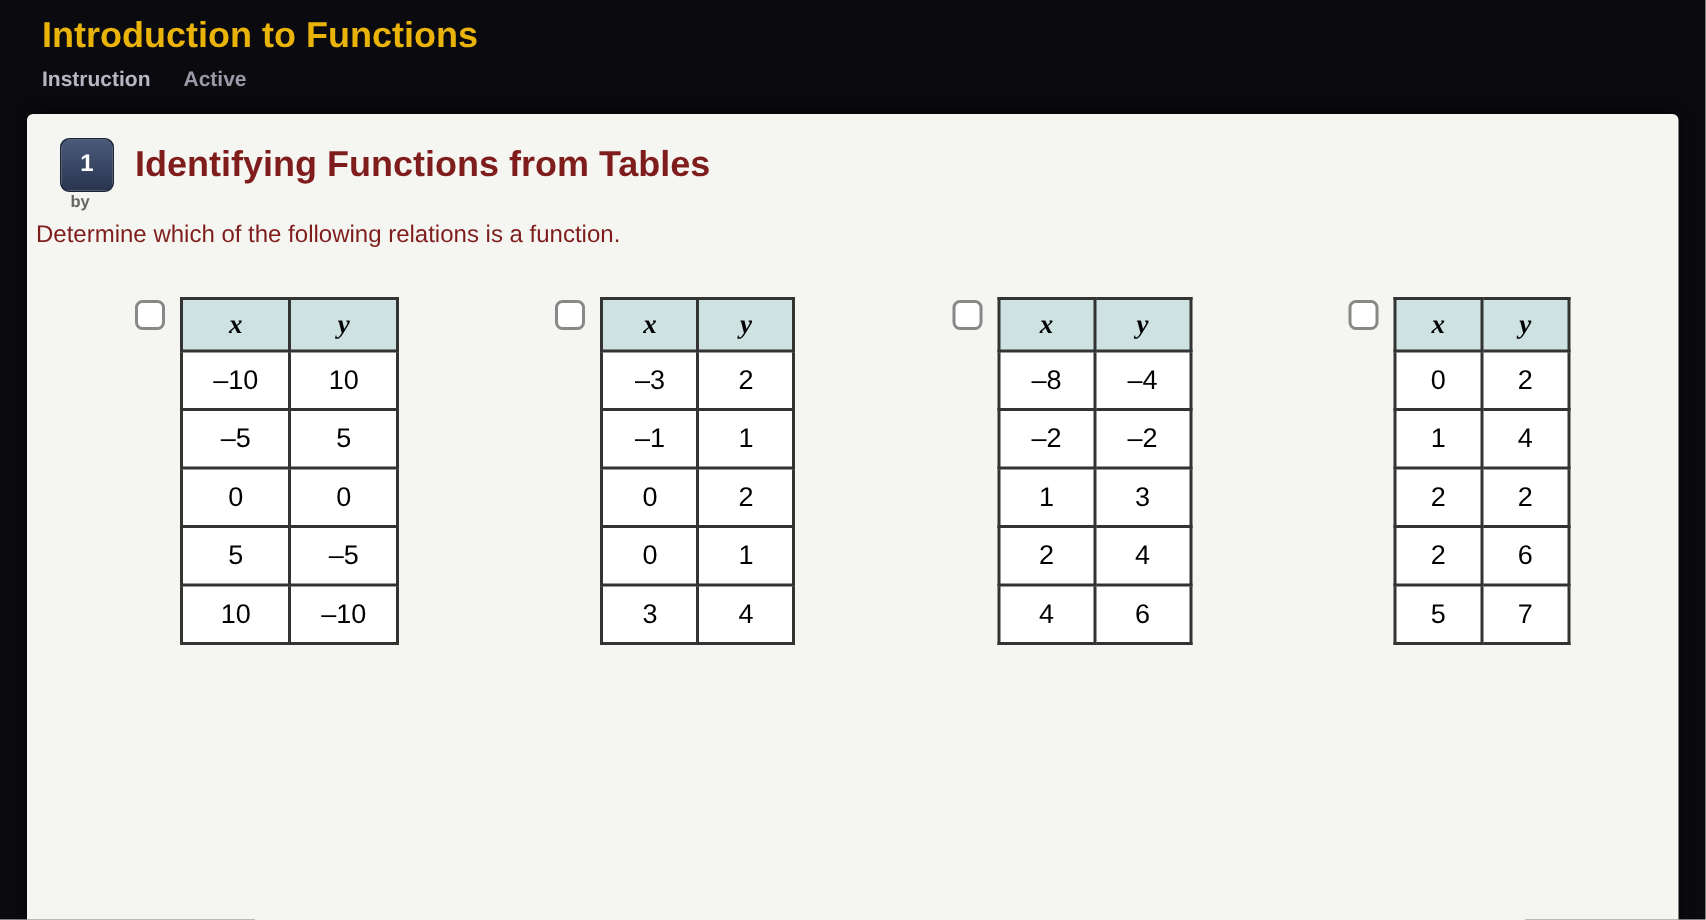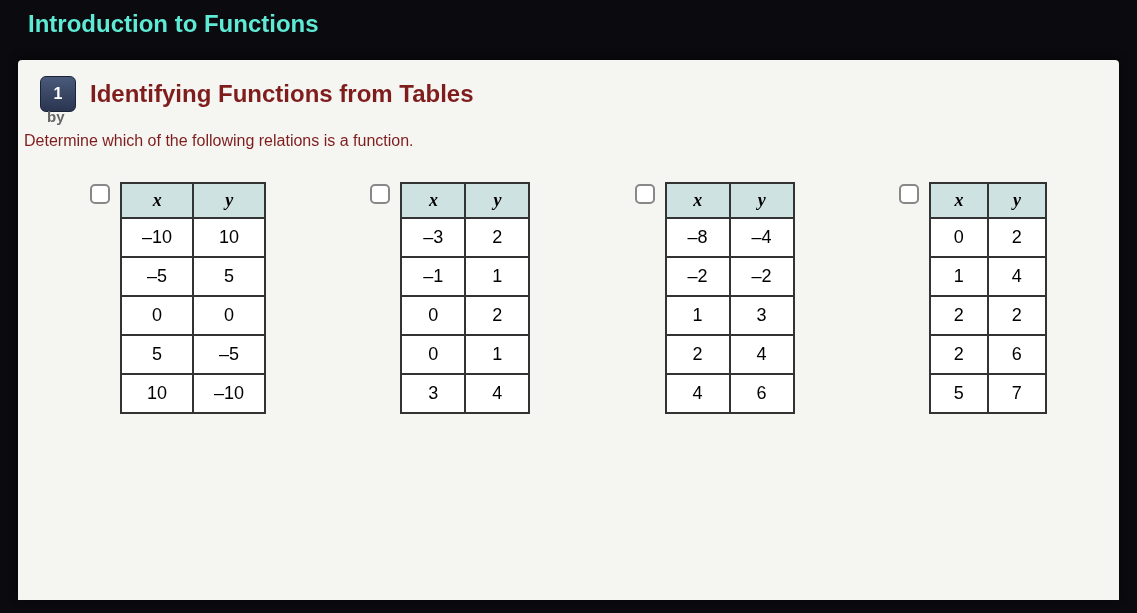--- a/index.html
+++ b/index.html
@@ -14,21 +14,21 @@
       height: 613px;
       overflow: hidden;
     }
     .header {
       padding: 10px 28px 8px 28px;
       color: #c0c0c8;
     }
     .course-title {
       font-size: 24px;
       font-weight: bold;
-      color: #5eead4;
+      color: #eab308;
       margin-bottom: 6px;
     }
     .tabs {
       display: flex;
       gap: 22px;
       font-size: 14px;
       color: #9a9aa8;
     }
     .tab {
       font-weight: bold;
@@ -64,21 +64,21 @@
       font-size: 16px;
       position: relative;
     }
     .lesson-icon::after {
       content: '';
     }
     .by-label {
       position: absolute;
       bottom: -14px;
       left: 6px;
-      font-size: 15px;
+      font-size: 11px;
       color: #666;
     }
     .lesson-title {
       font-size: 24px;
       font-weight: bold;
       color: #7f1d1d;
     }
     .question-text {
       padding: 10px 0 12px 6px;
       font-size: 16px;
@@ -134,20 +134,24 @@
     .t3 td { padding: 8px 0; }
     .t4 th, .t4 td { width: 58px; }
     .t4 td { padding: 6px 0; font-size: 17px; }
     .t4 th { font-size: 17px; }
   </style>
 </head>
 <body>
 
 <div class="header">
   <div class="course-title">Introduction to Functions</div>
+  <div class="tabs">
+    <div class="tab active">Instruction</div>
+    <div class="tab">Active</div>
+  </div>
 </div>
 
 <div class="content-area">
 
   <div class="lesson-header">
     <div class="lesson-icon">
       <span>1</span>
       <span class="by-label">by</span>
     </div>
     <div class="lesson-title">Identifying Functions from Tables</div>

